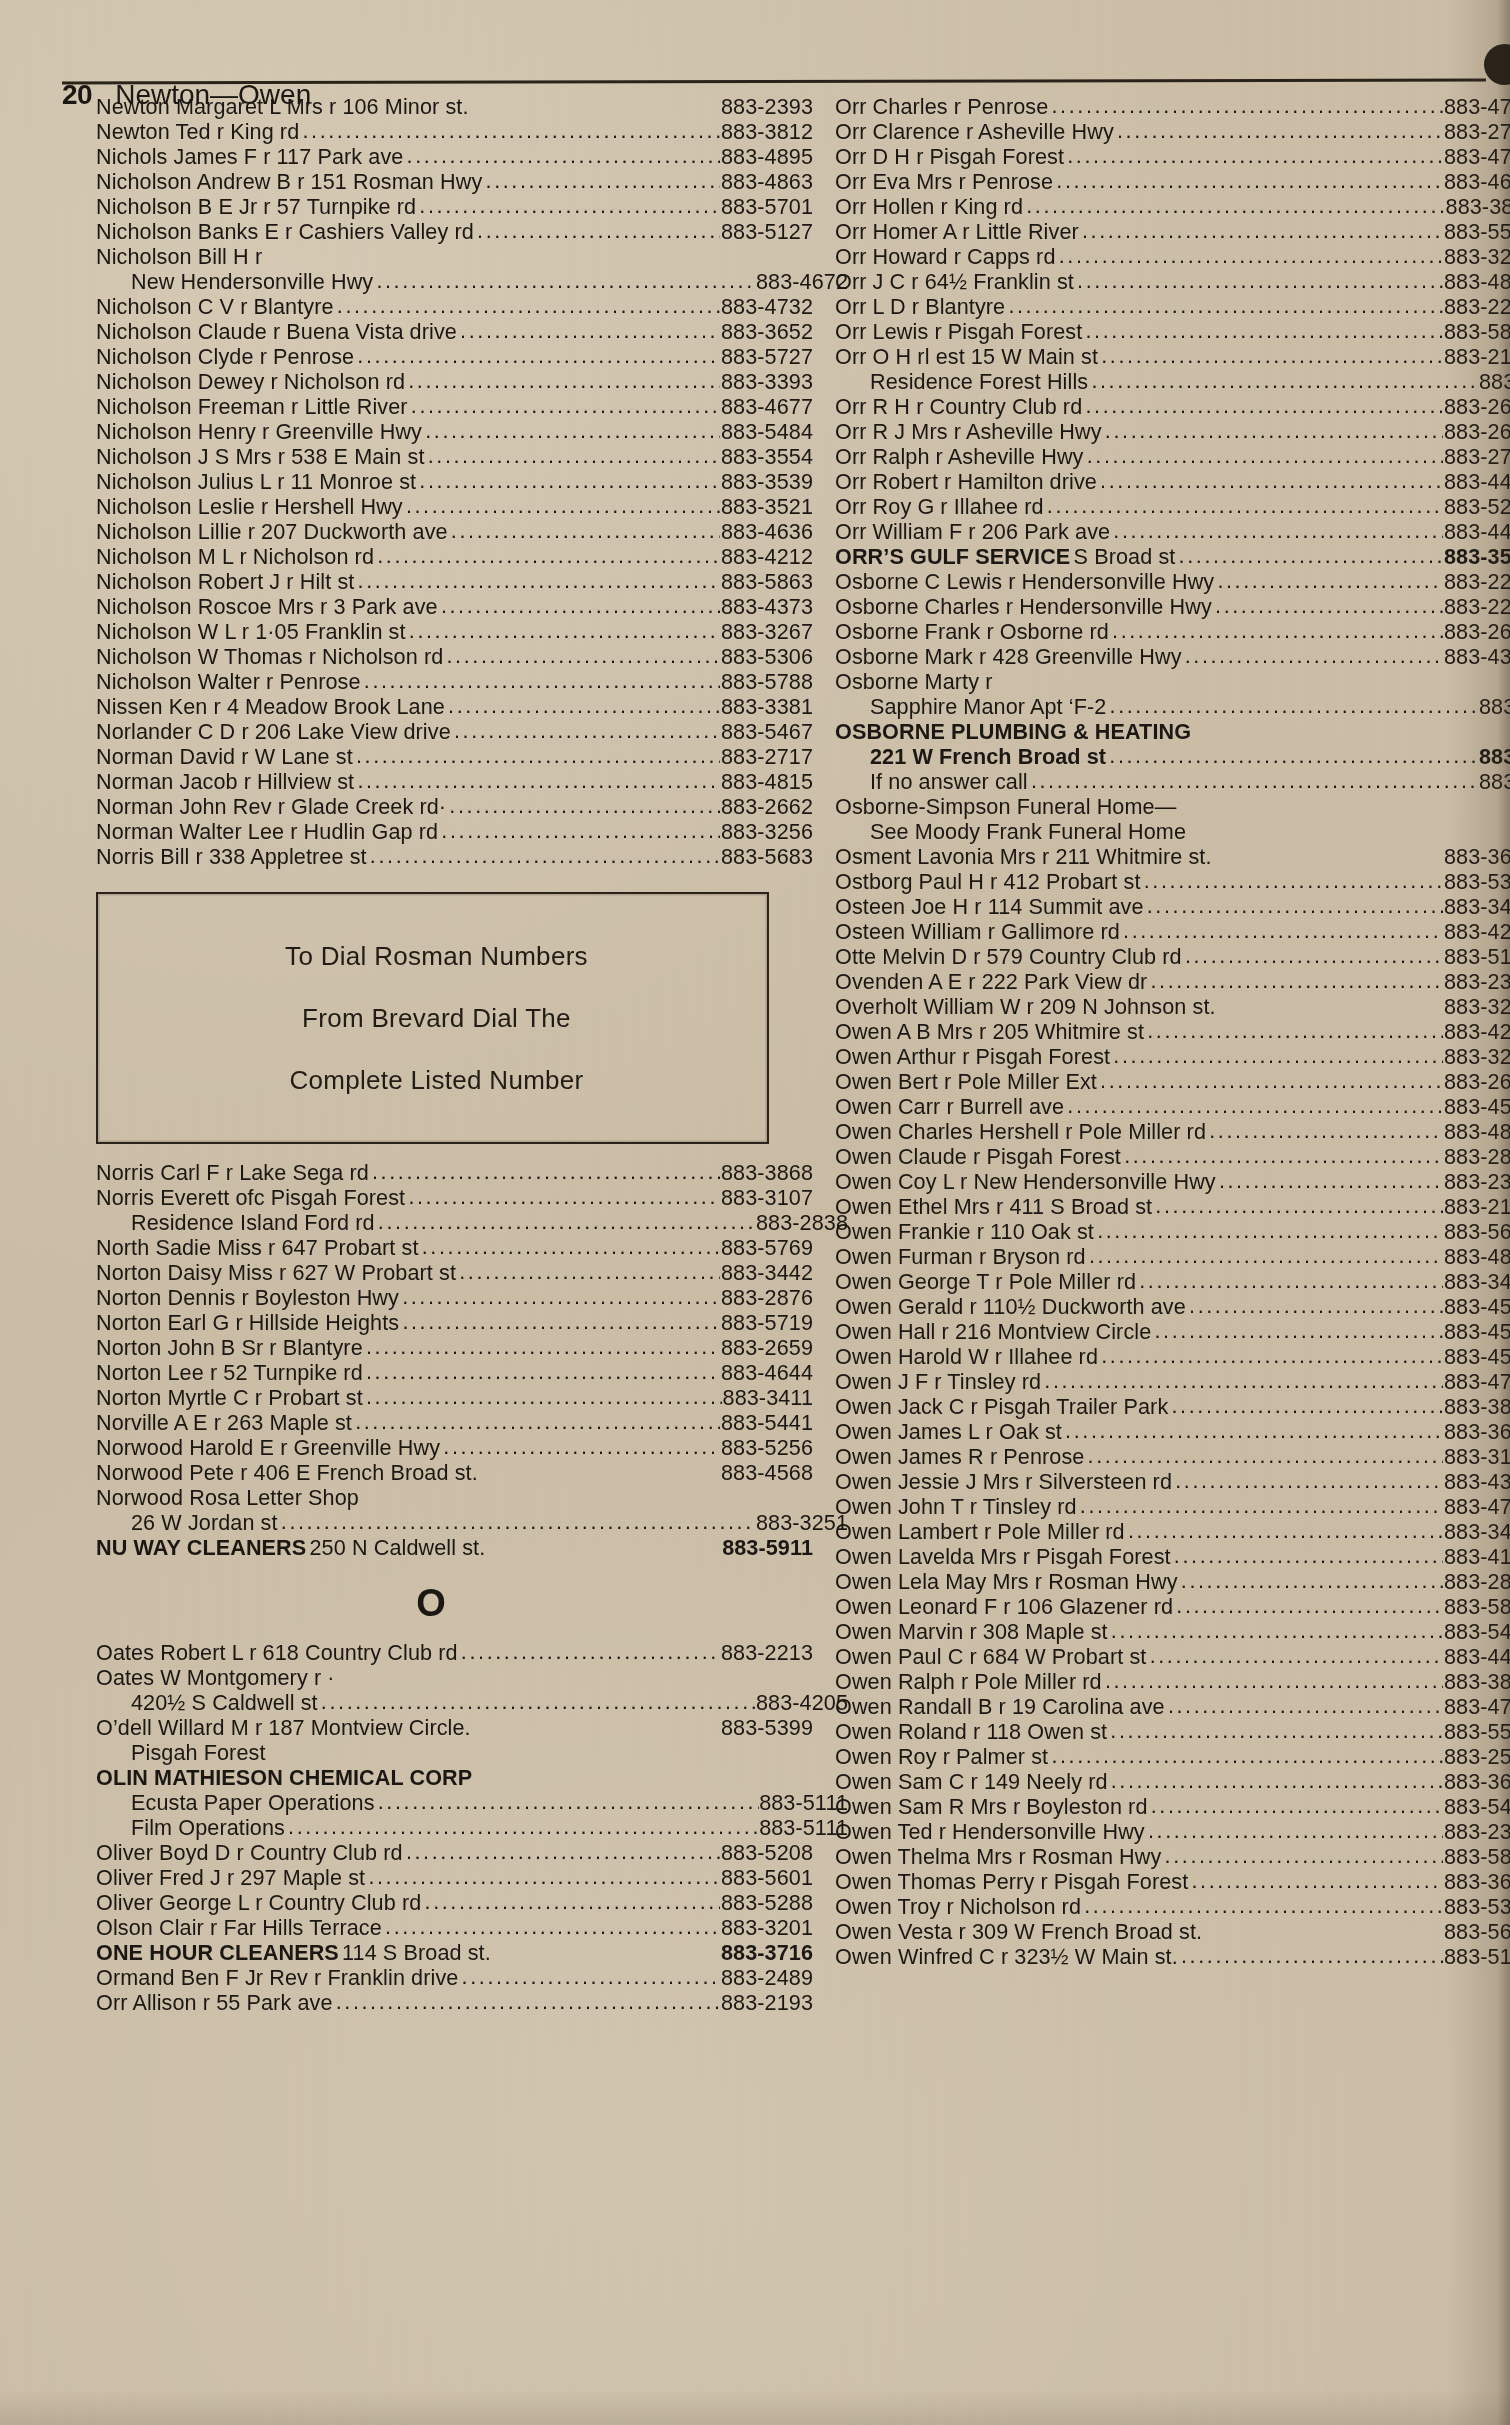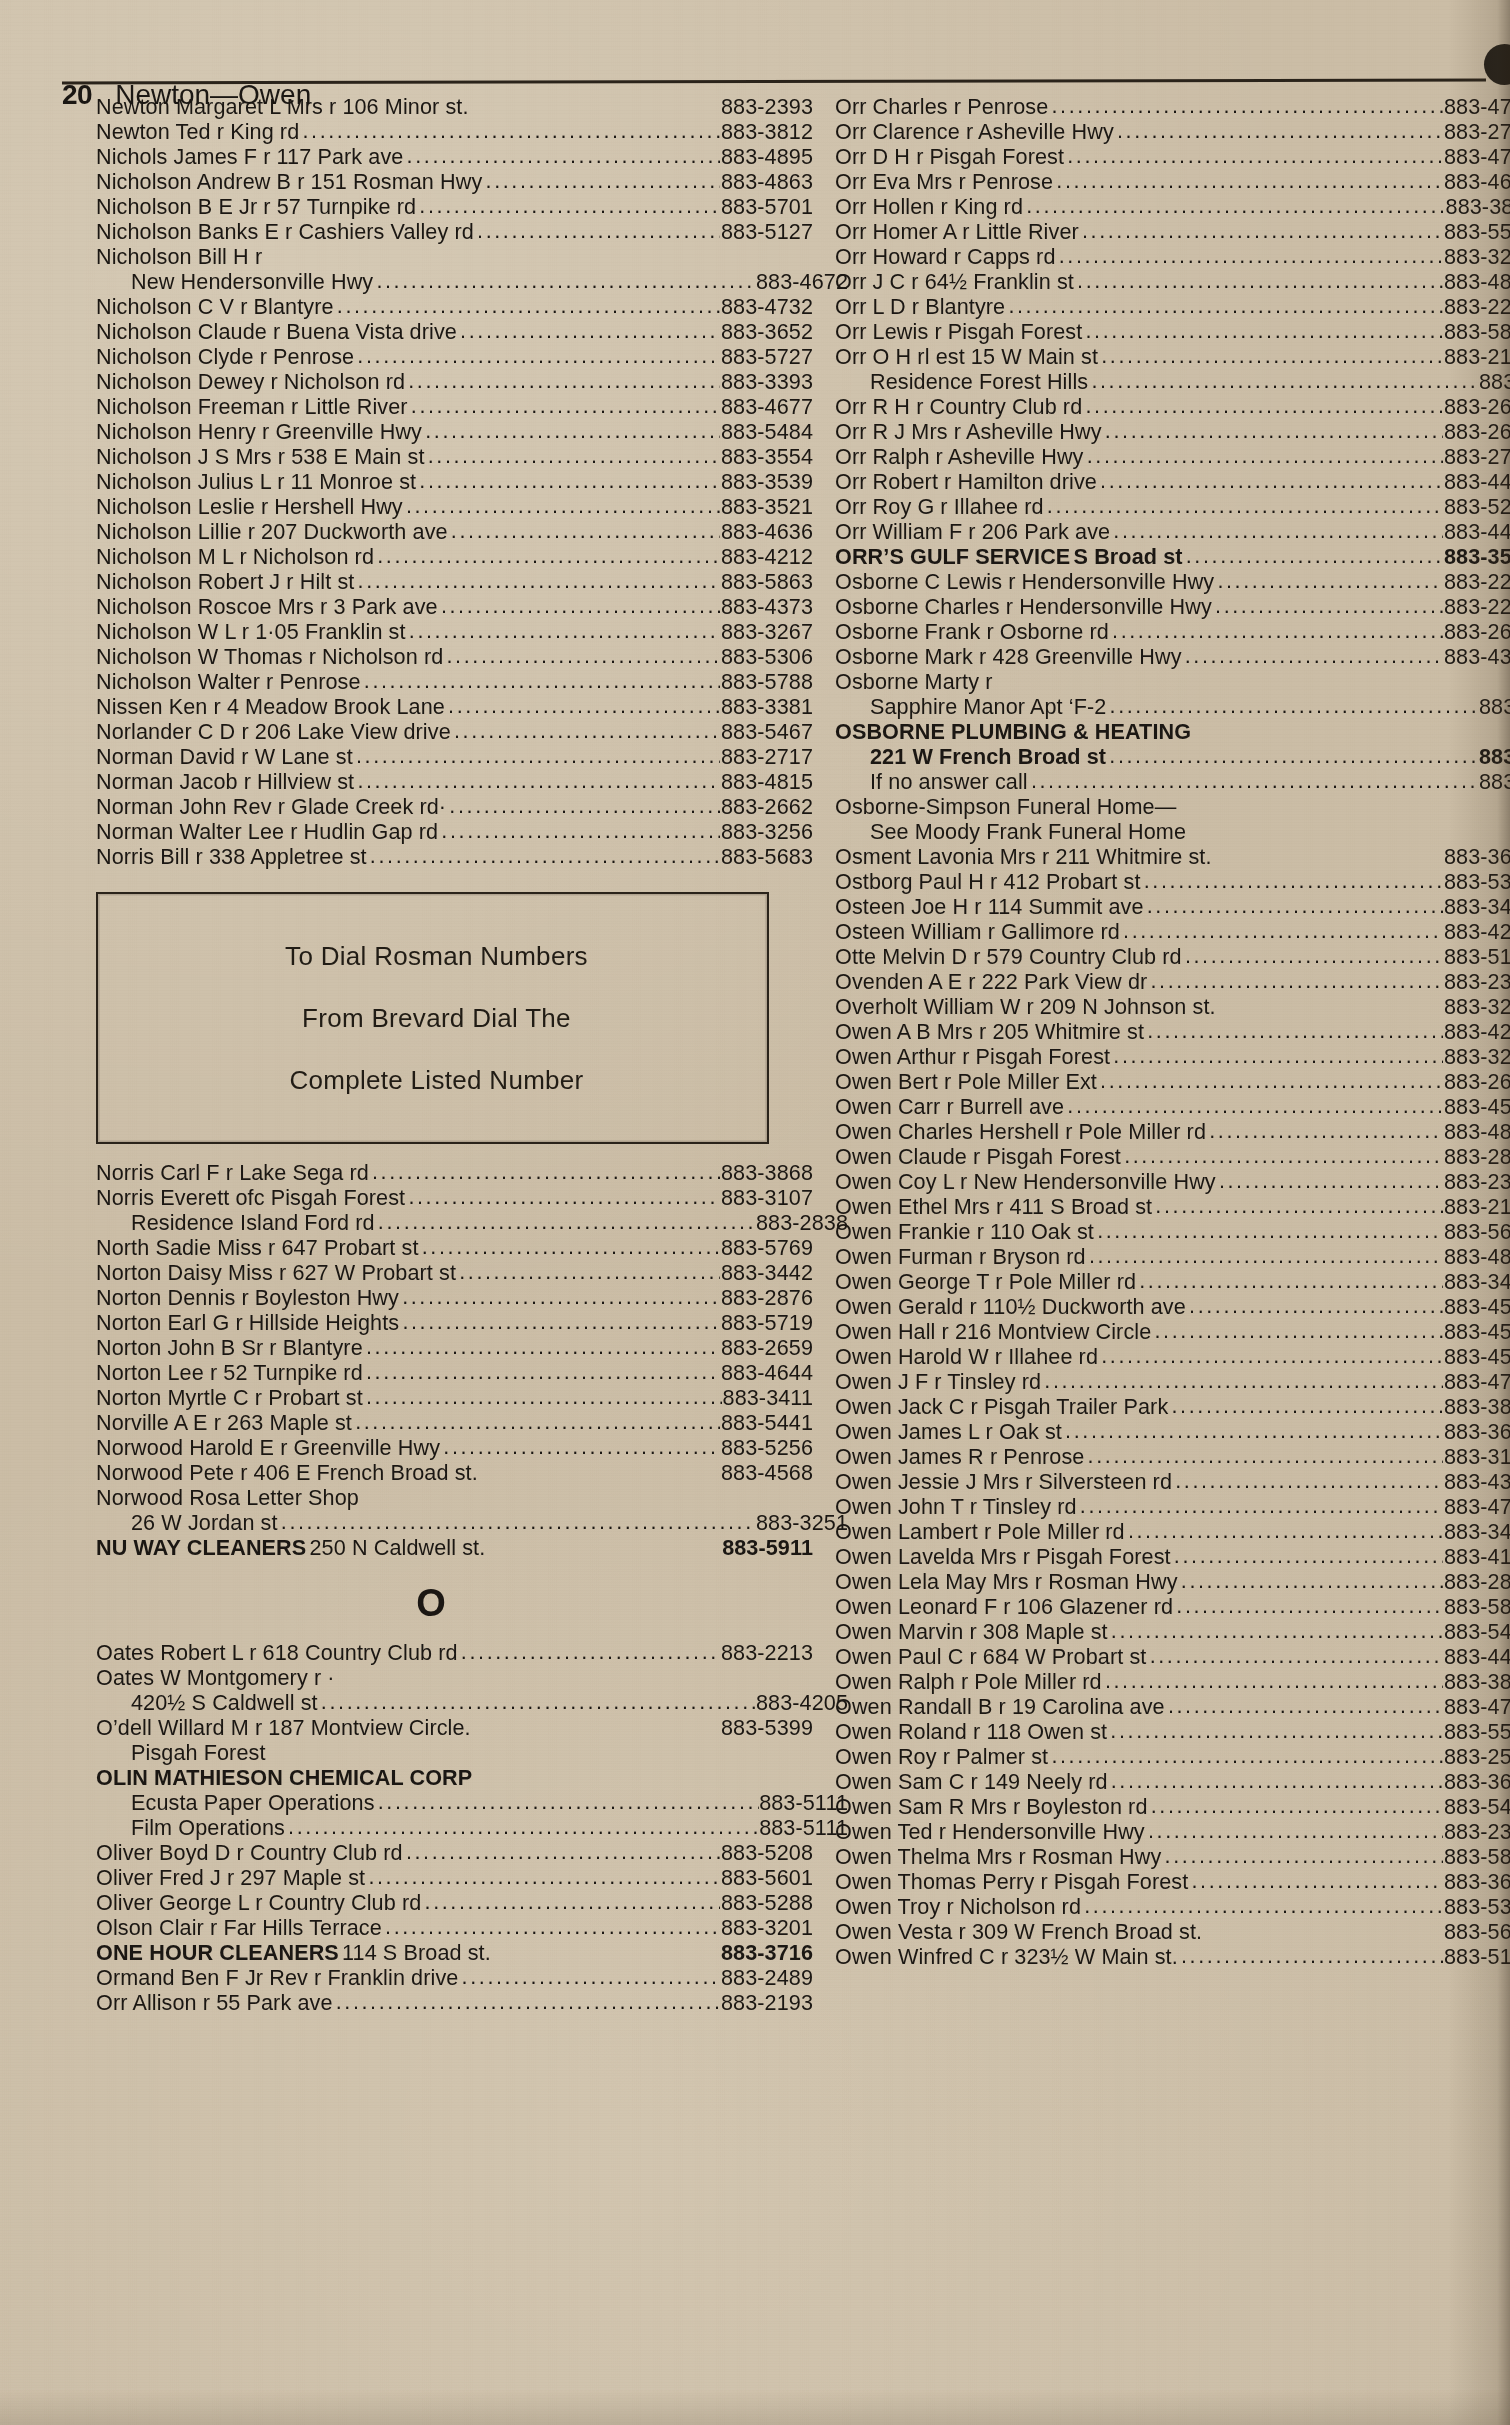--- a/index.html
+++ b/index.html
@@ -594,21 +594,21 @@
             <span class="leader">........................................................................................................................</span>
             <span class="tel">883-5242</span>
           </div>
           <div class="entry">
             <span class="nm">Orr William F  r  206  Park  ave</span>
             <span class="leader">........................................................................................................................</span>
             <span class="tel">883-4431</span>
           </div>
           <div class="entry bold allcaps">
             <span class="nm">ORR’S GULF SERVICE</span>
-            <span class="nm" style="font-weight: 700;"> S  Broad  st</span>
+            <span class="nm" style="font-weight: 400;"> S  Broad  st</span>
             <span class="leader">........................................................................................................................</span>
             <span class="tel">883-3525</span>
           </div>
           <div class="entry">
             <span class="nm">Osborne C Lewis  r  Hendersonville  Hwy</span>
             <span class="leader">........................................................................................................................</span>
             <span class="tel">883-2279</span>
           </div>
           <div class="entry">
             <span class="nm">Osborne Charles  r  Hendersonville  Hwy</span>

